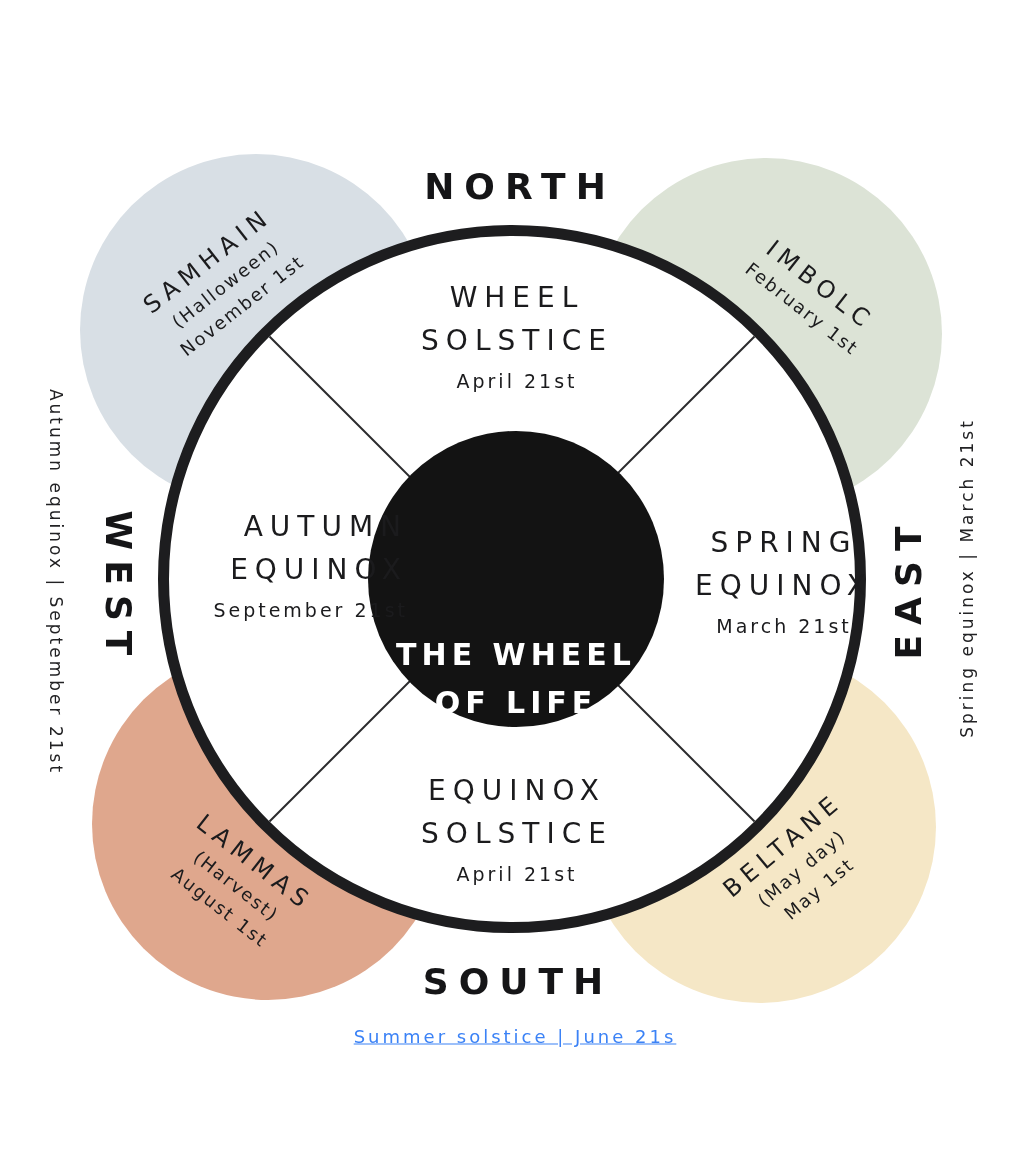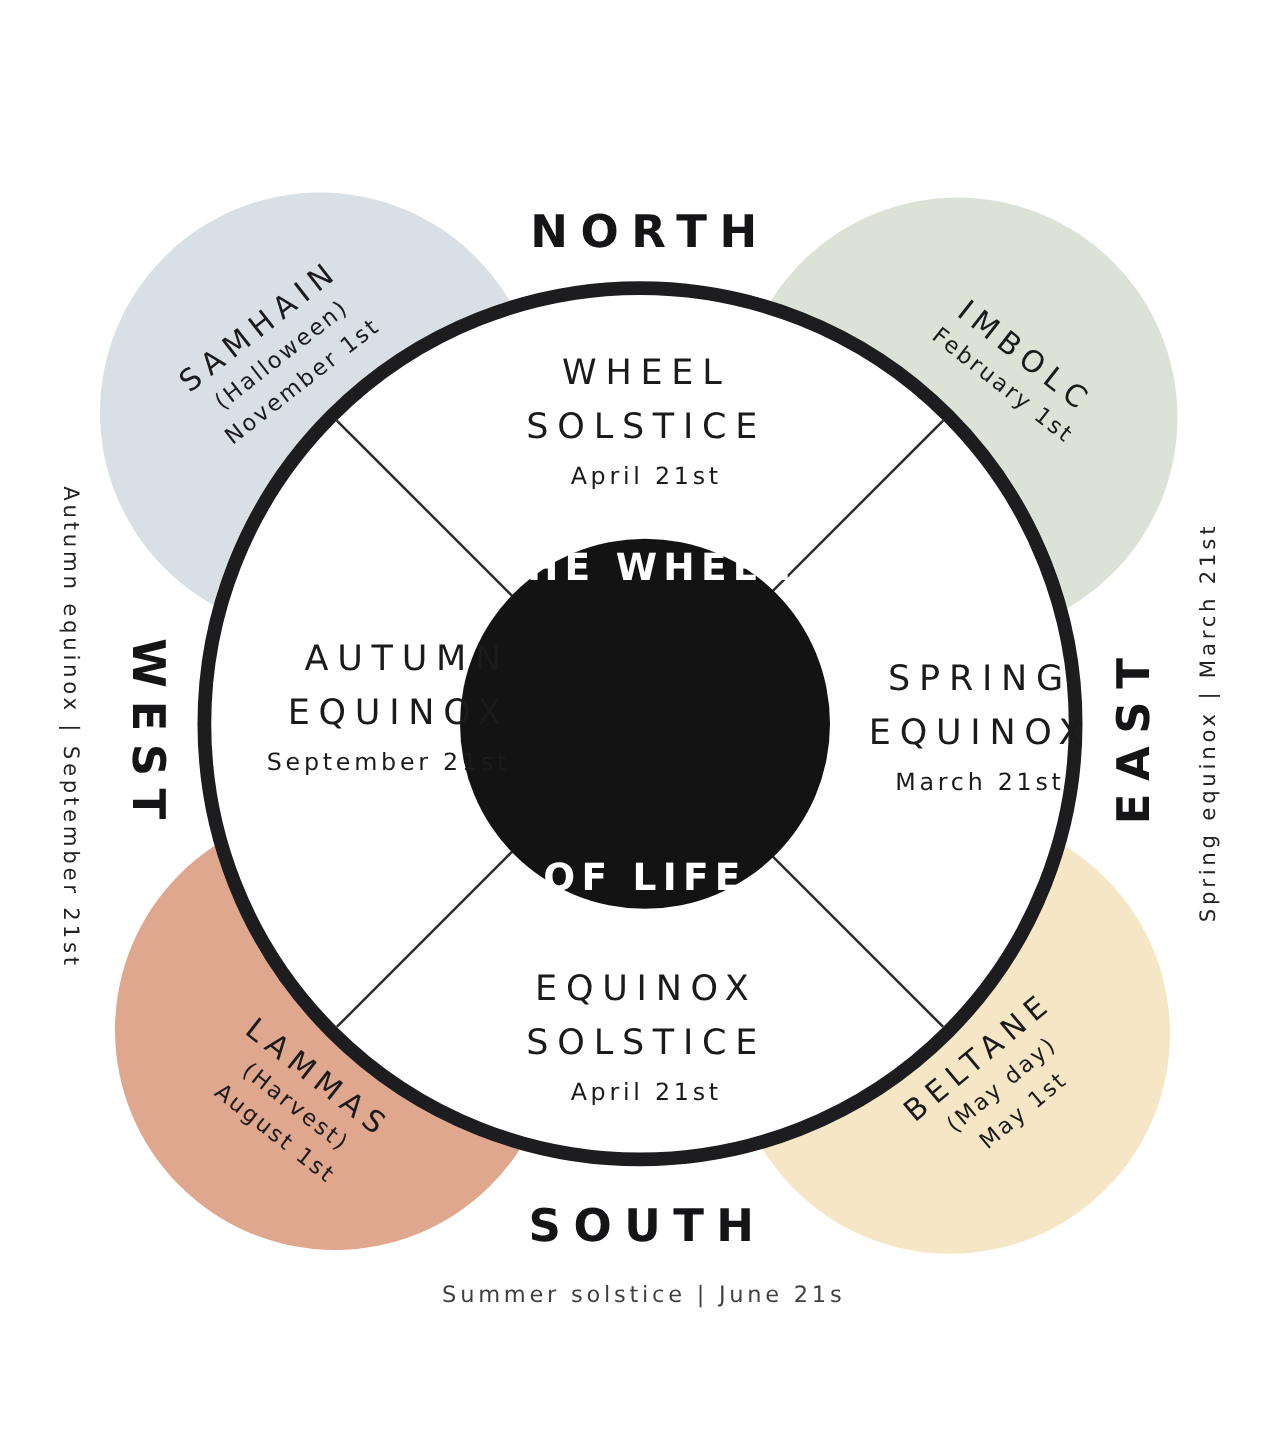--- a/index.html
+++ b/index.html
@@ -52,21 +52,21 @@
   .center-circle {
     position: absolute;
     left: 368px; top: 431px;
     width: 296px; height: 296px;
     border-radius: 50%;
     background: #131313;
     z-index: 4;
     display: flex;
     flex-direction: column;
     align-items: center;
-    justify-content: space-between;
+    justify-content: flex-end;
   }
   .center-title {
     display: block;
     color: #ffffff;
     font-size: 30px;
     font-weight: bold;
     letter-spacing: 5px;
     line-height: 48px;
     text-align: center;
     white-space: nowrap;
@@ -151,23 +151,24 @@
     z-index: 6;
   }
   #caption-left  { left: 56px;  top: 582px; transform: translate(-50%,-50%) rotate(90deg); }
   #caption-right { left: 967px; top: 578px; transform: translate(-50%,-50%) rotate(-90deg); }
   #caption-bottom {
     position: absolute;
     left: 515px; top: 1036px;
     transform: translate(-50%,-50%);
     font-size: 18px;
     letter-spacing: 3px;
-    color: #404040;
-    white-space: nowrap;
-    z-index: 6;
+    color: #3b82f6;
+    white-space: nowrap;
+    z-index: 6;
+    text-decoration: underline;
   }
 </style>
 </head>
 <body>
 
 <div id="poster">
 
   <div id="circle-samhain" class="sabbat-circle" style="background-color: rgb(216, 223, 229);"></div>
   <div id="circle-imbolc" class="sabbat-circle" style="background-color: rgb(220, 227, 214);"></div>
   <div id="circle-lammas" class="sabbat-circle" style="background-color: rgb(223, 167, 141);"></div>

